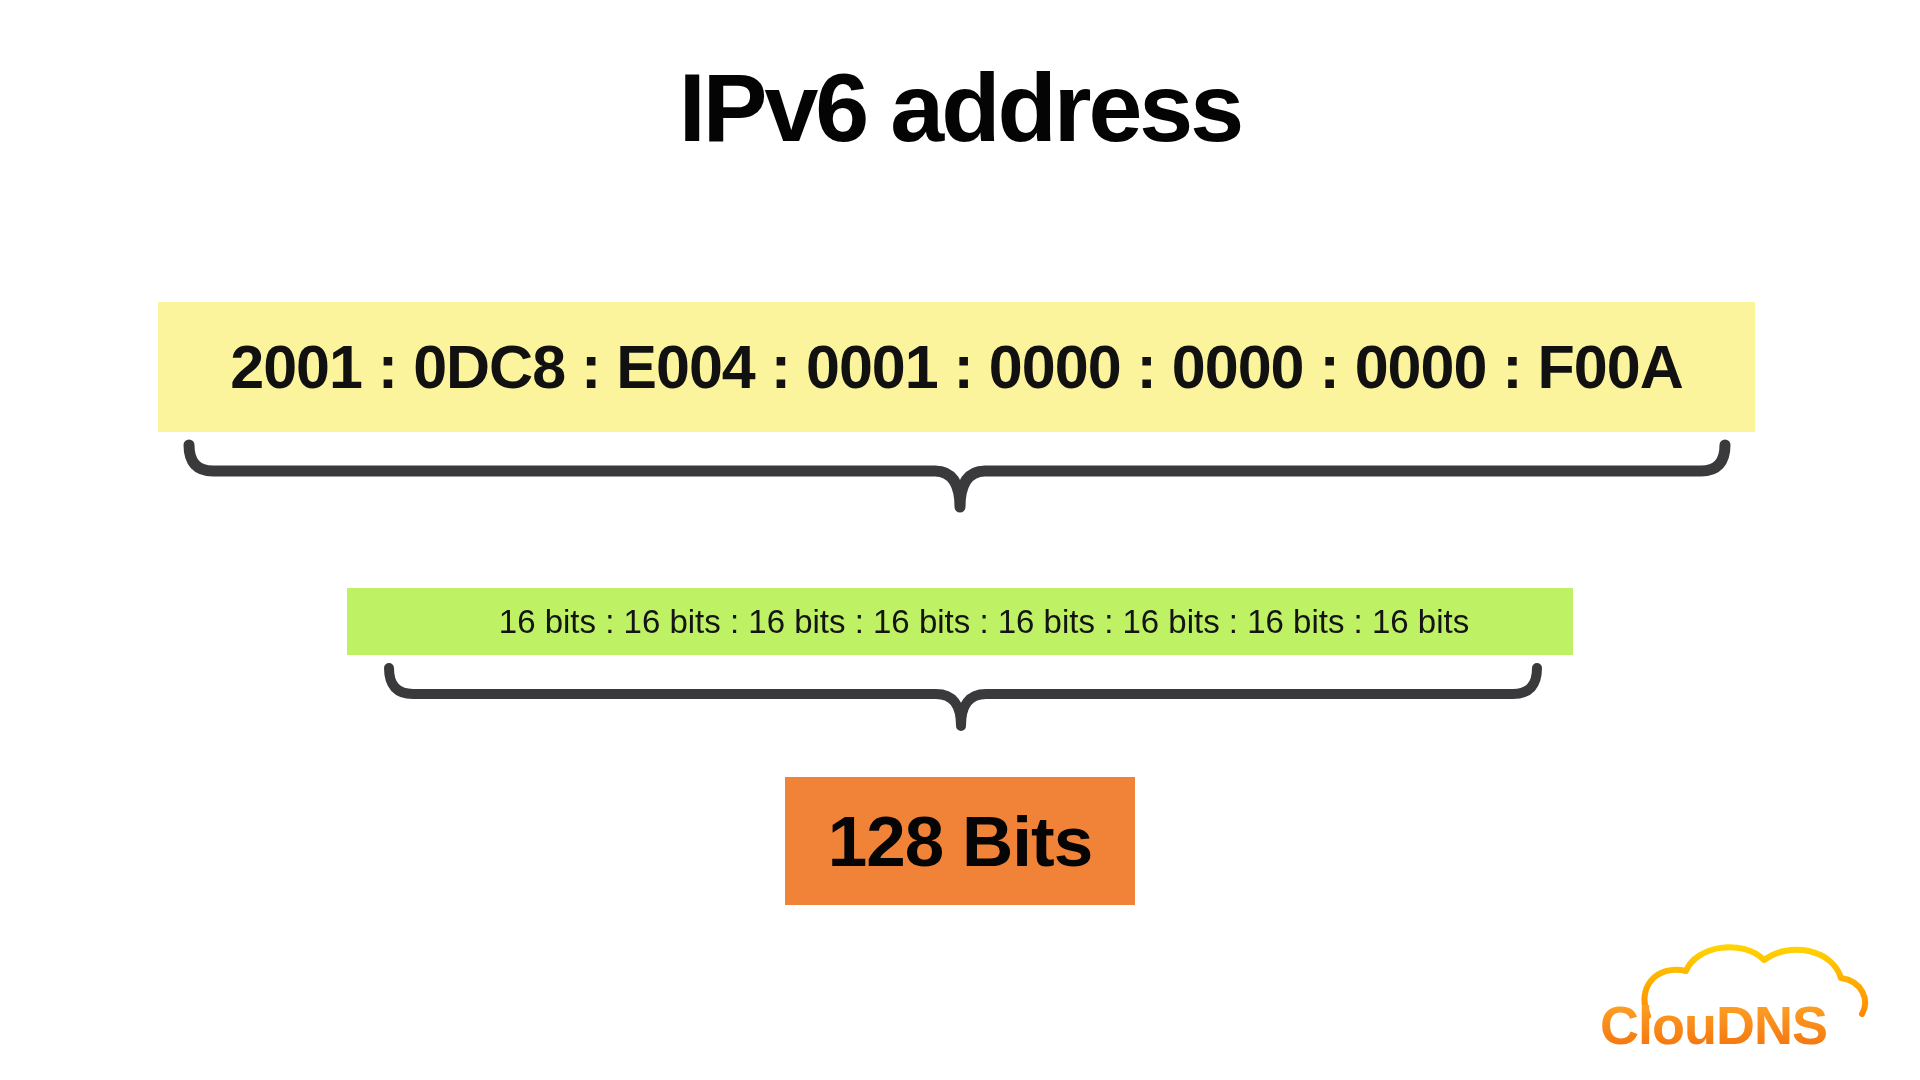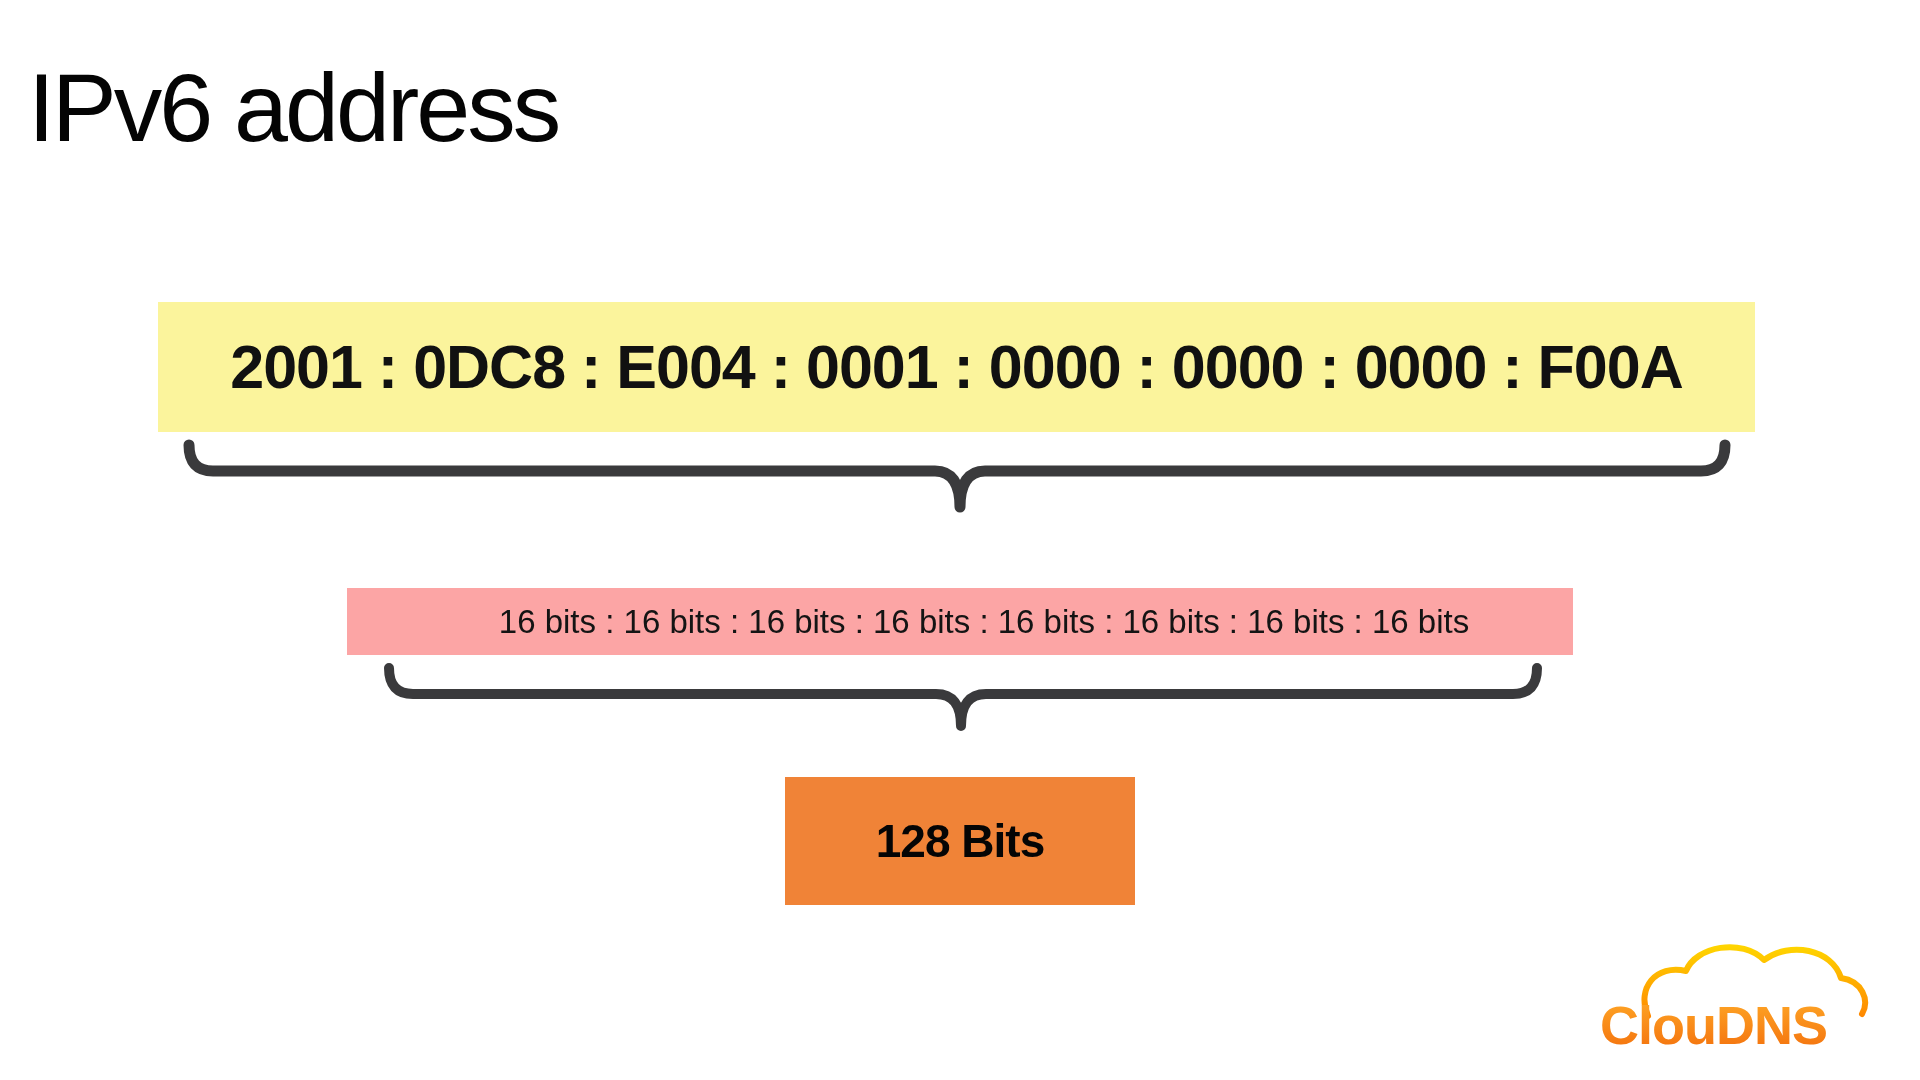--- a/index.html
+++ b/index.html
@@ -10,23 +10,23 @@
     overflow: hidden;
   }
   .canvas {
     position: relative;
     width: 1920px; height: 1080px;
     background: #FFFFFF;
   }
   .diagram-title {
     position: absolute;
     left: 0; top: 52px; width: 1892px;
-    text-align: left;
+    text-align: center;
     font-size: 97px;
-    font-weight: 400;
+    font-weight: 700;
     letter-spacing: -3px;
     color: #040404;
     padding-left: 28px;
   }
   .address-box {
     position: absolute;
     left: 158px; top: 302px;
     width: 1597px; height: 130px;
     background: #FBF49C;
     display: flex; align-items: center; justify-content: center;
@@ -52,21 +52,21 @@
     font-weight: 400;
     color: #141414;
     white-space: nowrap;
   }
   .total-bits-box {
     position: absolute;
     left: 785px; top: 777px;
     width: 350px; height: 128px;
     background: #F08337;
     display: flex; align-items: center; justify-content: center;
-    font-size: 46px;
+    font-size: 71px;
     font-weight: 700;
     letter-spacing: -1px;
     color: #050505;
   }
   .logo {
     position: absolute;
     left: 1598px; top: 938px;
     width: 275px; height: 118px;
   }
 </style>
@@ -76,21 +76,21 @@
 <div class="canvas">
 
   <div class="diagram-title">IPv6 address</div>
 
   <div class="address-box" style="background-color: rgb(251, 244, 156);">2001 : 0DC8 : E004 : 0001 : 0000 : 0000 : 0000 : F00A</div>
 
   <svg class="brace-svg brace-top" viewBox="0 0 1548 78" aria-hidden="true">
     <path d="M 6 8 Q 6 34 30 34 L 752 34 Q 777 34 777 70 Q 777 34 802 34 L 1518 34 Q 1542 34 1542 8" fill="none" stroke="#3A3A3C" stroke-width="11" stroke-linecap="round" stroke-linejoin="round" style="stroke: rgb(58, 58, 60);"></path>
   </svg>
 
-  <div class="bit-groups-box" style="background-color: #fca5a5; padding-left: 48px;">16 bits : 16 bits : 16 bits : 16 bits : 16 bits : 16 bits : 16 bits : 16 bits</div>
+  <div class="bit-groups-box" style="background-color: #bef264; padding-left: 48px;">16 bits : 16 bits : 16 bits : 16 bits : 16 bits : 16 bits : 16 bits : 16 bits</div>
 
   <svg class="brace-svg brace-bottom" viewBox="0 0 1160 72" aria-hidden="true">
     <path d="M 6 6 Q 6 32 30 32 L 553 32 Q 578 32 578 64 Q 578 32 603 32 L 1130 32 Q 1154 32 1154 6" fill="none" stroke="#3A3A3C" stroke-width="10" stroke-linecap="round" stroke-linejoin="round" style="stroke: rgb(58, 58, 60);"></path>
   </svg>
 
   <div class="total-bits-box" style="background-color: rgb(240, 131, 55);">128 Bits</div>
 
   <svg class="logo" viewBox="0 0 275 118">
     <defs>
       <linearGradient id="cloudGrad" x1="0" y1="0" x2="0" y2="1">

